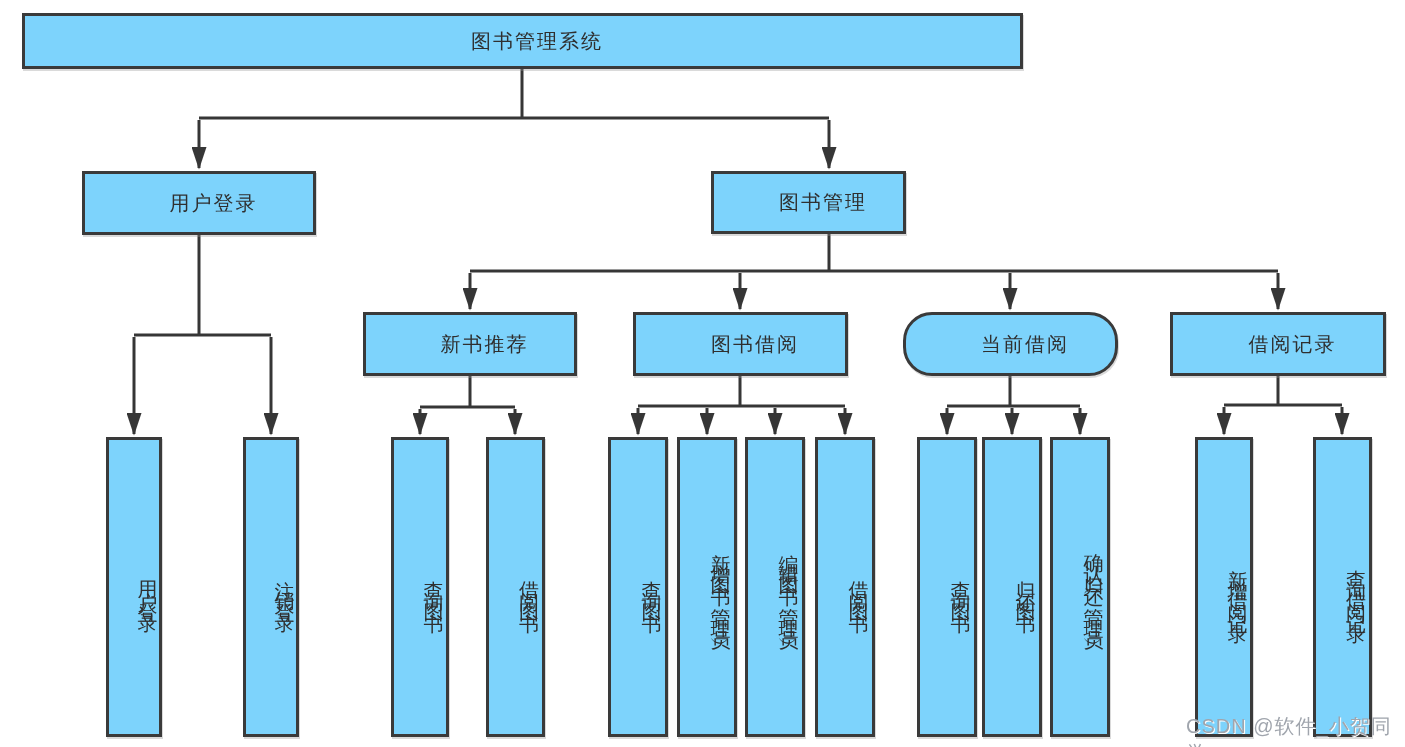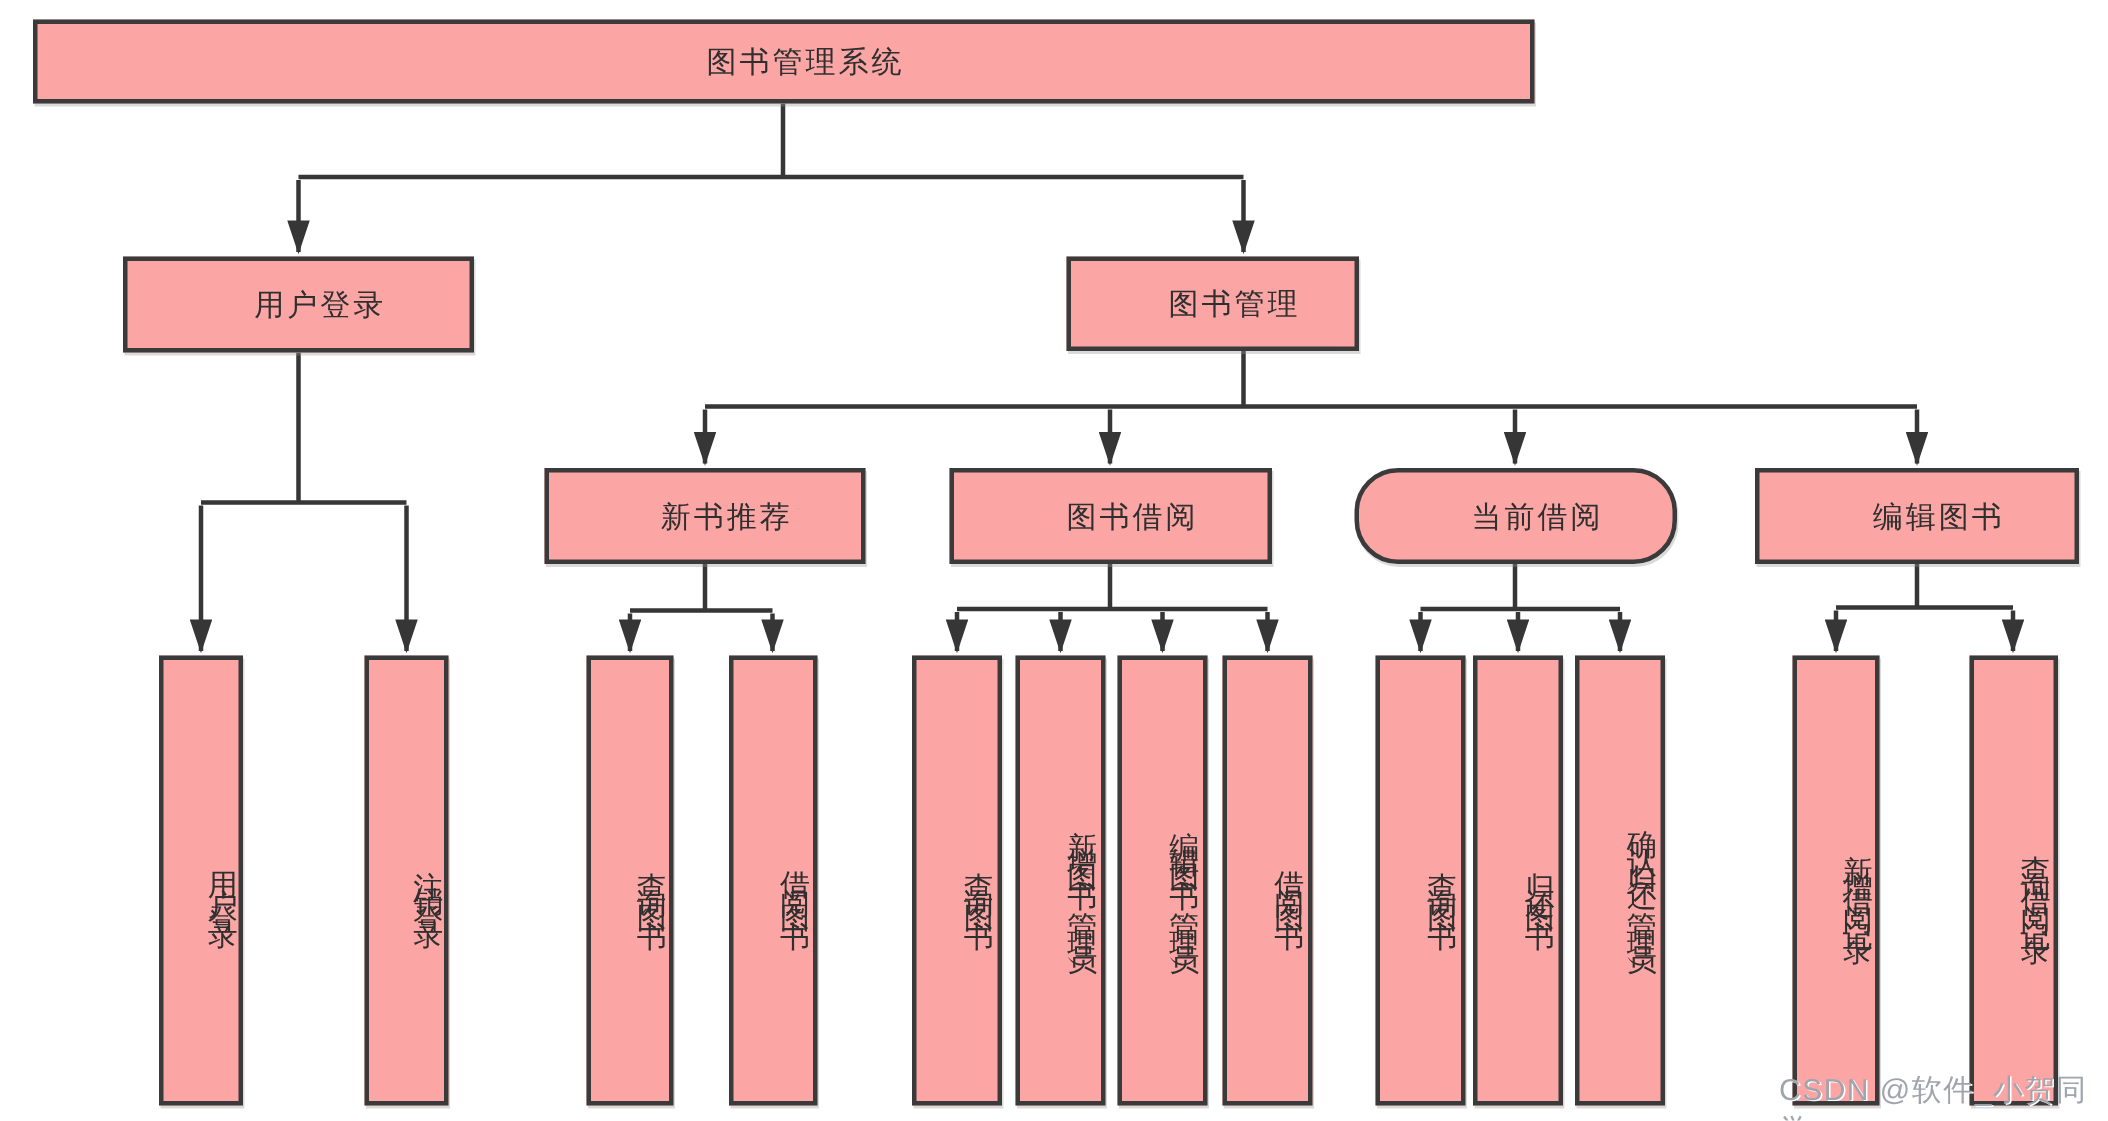--- a/index.html
+++ b/index.html
@@ -5,21 +5,21 @@
   html,body{margin:0;padding:0;background:#ffffff;}
   body{
     font-family:"Liberation Sans", sans-serif;
     width:1405px;height:747px;position:relative;overflow:hidden;
     color:#2d2d2d;
   }
   .canvas{position:absolute;left:0;top:0;width:1405px;height:747px;}
   svg.connectors{position:absolute;left:0;top:0;}
   .box{
     position:absolute;
-    background:#fca5a5;
+    background:#7dd3fc;
     border:3px solid #3a3a3a;
     box-shadow:1px 2px 0 rgba(150,150,150,0.35);
     display:flex;align-items:center;justify-content:center;
     box-sizing:border-box;
     font-size:20px;color:#2f2f2f;
     letter-spacing:2px;
     white-space:nowrap;
     padding-left:29px;
   }
   .box.v{
@@ -86,21 +86,21 @@
   </svg>
 
   <div class="box" style="left:22px;top:13px;width:1001px;height:56px;">图书管理系统</div>
 
   <div class="box" style="left:82px;top:171px;width:234px;height:64px;">用户登录</div>
   <div class="box" style="left:711px;top:171px;width:195px;height:63px;">图书管理</div>
 
   <div class="box" style="left:633px;top:312px;width:215px;height:64px;">图书借阅</div>
   <div class="box" style="left:363px;top:312px;width:214px;height:64px;">新书推荐</div>
   <div class="box" style="left:903px;top:312px;width:215px;height:64px;border-radius:29px;">当前借阅</div>
-  <div class="box" style="left:1170px;top:312px;width:216px;height:64px;">编辑图书</div>
+  <div class="box" style="left:1170px;top:312px;width:216px;height:64px;">借阅记录</div>
 
   <div class="box v" style="left:106px;top:437px;width:56px;height:300px;">用户登录</div>
   <div class="box v" style="left:243px;top:437px;width:56px;height:300px;">注销登录</div>
 
   <div class="box v" style="left:391px;top:437px;width:58px;height:300px;">查询图书</div>
   <div class="box v" style="left:486px;top:437px;width:59px;height:300px;">借阅图书</div>
 
   <div class="box v" style="left:608px;top:437px;width:60px;height:300px;">查询图书</div>
   <div class="box v" style="left:677px;top:437px;width:60px;height:300px;">新增图书（管理员）</div>
   <div class="box v" style="left:745px;top:437px;width:60px;height:300px;">编辑图书（管理员）</div>

